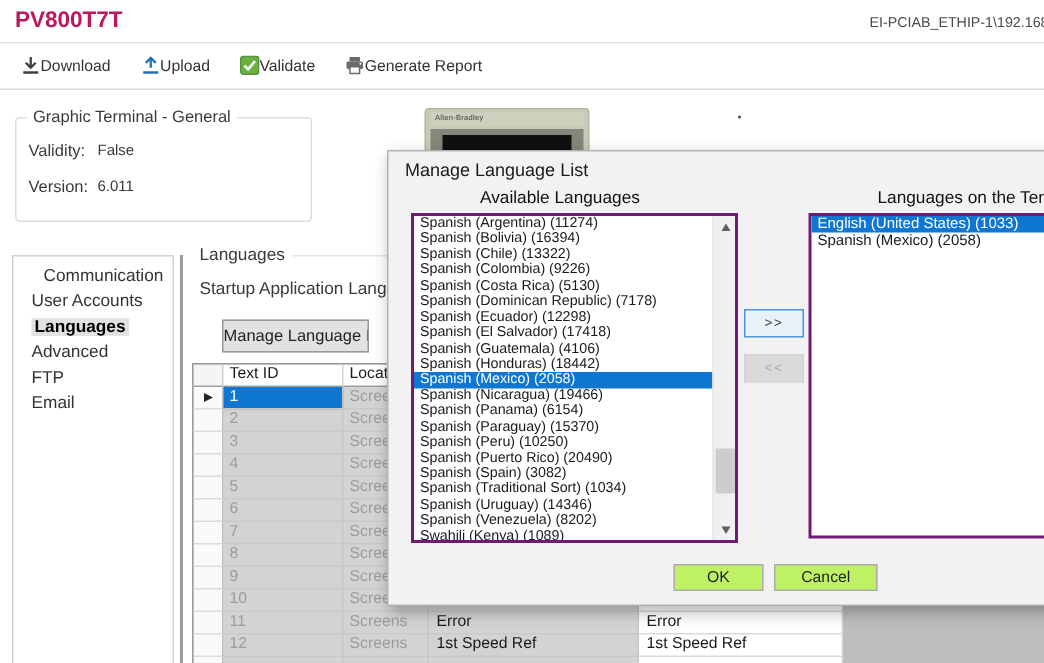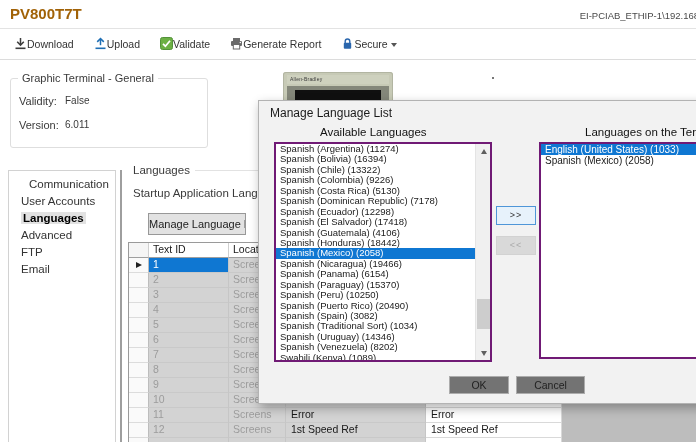--- a/index.html
+++ b/index.html
@@ -3,21 +3,21 @@
 <meta charset="utf-8">
 <style>
   * { margin:0; padding:0; box-sizing:border-box; }
   body { background:#888; font-family:"Liberation Sans", sans-serif; }
   .screen { position:relative; width:696px; height:442px; background:#fff; overflow:hidden;
             font-family:"Liberation Sans", sans-serif; }
 
   
   .header { position:absolute; left:0; top:0; width:696px; height:29px; background:#fff;
             border-bottom:1px solid #e3e3e3; }
-  .app-title { position:absolute; left:10px; top:5px; font-size:15px; font-weight:600; color:#a16207; }
+  .app-title { position:absolute; left:10px; top:5px; font-size:15px; font-weight:600; color:#be185d; }
   .connection { position:absolute; right:-3px; top:10px; font-size:9.5px; color:#4a4a4a; white-space:nowrap; }
 
   
   .toolbar { position:absolute; left:0; top:29px; width:696px; height:31px; background:#fff;
              border-bottom:1px solid #dcdcdc; display:flex; align-items:center; padding-left:4px; }
   .tb-item { display:flex; flex-direction:row; align-items:center; justify-content:center;
              padding:0 10px; height:31px; font-size:10.5px; color:#333; cursor:default; }
   .tb-item .ico { height:14px; display:flex; align-items:center; justify-content:center; margin-bottom:1px; }
   .tb-label { display:flex; align-items:center; gap:3px; white-space:nowrap; }
   .caret-down { width:0; height:0; border-left:3.5px solid transparent; border-right:3.5px solid transparent;
@@ -99,21 +99,21 @@
   .vs-up { top:0; } .vs-down { bottom:0; }
   .tri-up { width:0; height:0; border-left:3.5px solid transparent; border-right:3.5px solid transparent;
             border-bottom:5px solid #5f5f5f; }
   .tri-down { width:0; height:0; border-left:3.5px solid transparent; border-right:3.5px solid transparent;
               border-top:5px solid #5f5f5f; }
   .vs-thumb { position:absolute; left:1px; width:13px; top:155px; height:30px; background:#cdcdcd; }
   .move-btn { position:absolute; left:237px; width:40px; height:19px; font-size:9px; letter-spacing:1px;
               text-align:center; line-height:17px; font-family:"Liberation Sans", sans-serif; }
   .btn-add { top:105px; background:#e7f2fb; border:1px solid #4f96d8; color:#333; }
   .btn-remove { top:135px; background:#d9d9d9; border:1px solid #d2d2d2; color:#ababab; }
-  .dlg-btn { position:absolute; top:275px; height:18px; background:#737373; border:1px solid #acacac;
+  .dlg-btn { position:absolute; top:275px; height:18px; background:#bef264; border:1px solid #acacac;
              font-size:10.5px; color:#222; text-align:center; line-height:16px;
              font-family:"Liberation Sans", sans-serif; }
   .btn-ok { left:190px; width:60px; }
   .btn-cancel { left:257px; width:69px; }
 </style>
 </head>
 <body>
 
 <div class="screen">
 
@@ -155,32 +155,20 @@
     <div class="tb-item">
       <span class="ico">
         <svg width="13" height="13" viewBox="0 0 13 13">
             <rect x="3" y="1" width="7" height="3" fill="#6b6b6b"></rect>
             <rect x="1" y="4" width="11" height="5" rx="1" fill="#6b6b6b"></rect>
             <rect x="3.3" y="7.5" width="6.4" height="4.5" fill="#fff" stroke="#6b6b6b"></rect>
             <circle cx="10.3" cy="5.5" r="0.7" fill="#fff"></circle>
           </svg>
       </span>
       <span class="tb-label">Generate Report</span>
-    </div>
-    <div class="tb-item">
-      <span class="ico">
-        <svg width="13" height="13" viewBox="0 0 13 13">
-            <path d="M4.2 6V4.3a2.3 2.3 0 0 1 4.6 0V6" stroke="#2a66ad" stroke-width="1.4" fill="none"></path>
-            <rect x="2.8" y="5.7" width="7.4" height="6" rx="1" fill="#2a66ad"></rect>
-          </svg>
-      </span>
-      <span class="tb-label">
-        <span>Secure</span>
-        <span class="caret-down"></span>
-      </span>
     </div>
   </div>
 
   <div class="general-box">
     <div class="general-legend">Graphic Terminal - General</div>
     <div class="gp-label" style="top:16px">Validity:</div>
     <div class="gp-value" style="top:16px">False</div>
     <div class="gp-label" style="top:40px">Version:</div>
     <div class="gp-value" style="top:40px">6.011</div>
   </div>

